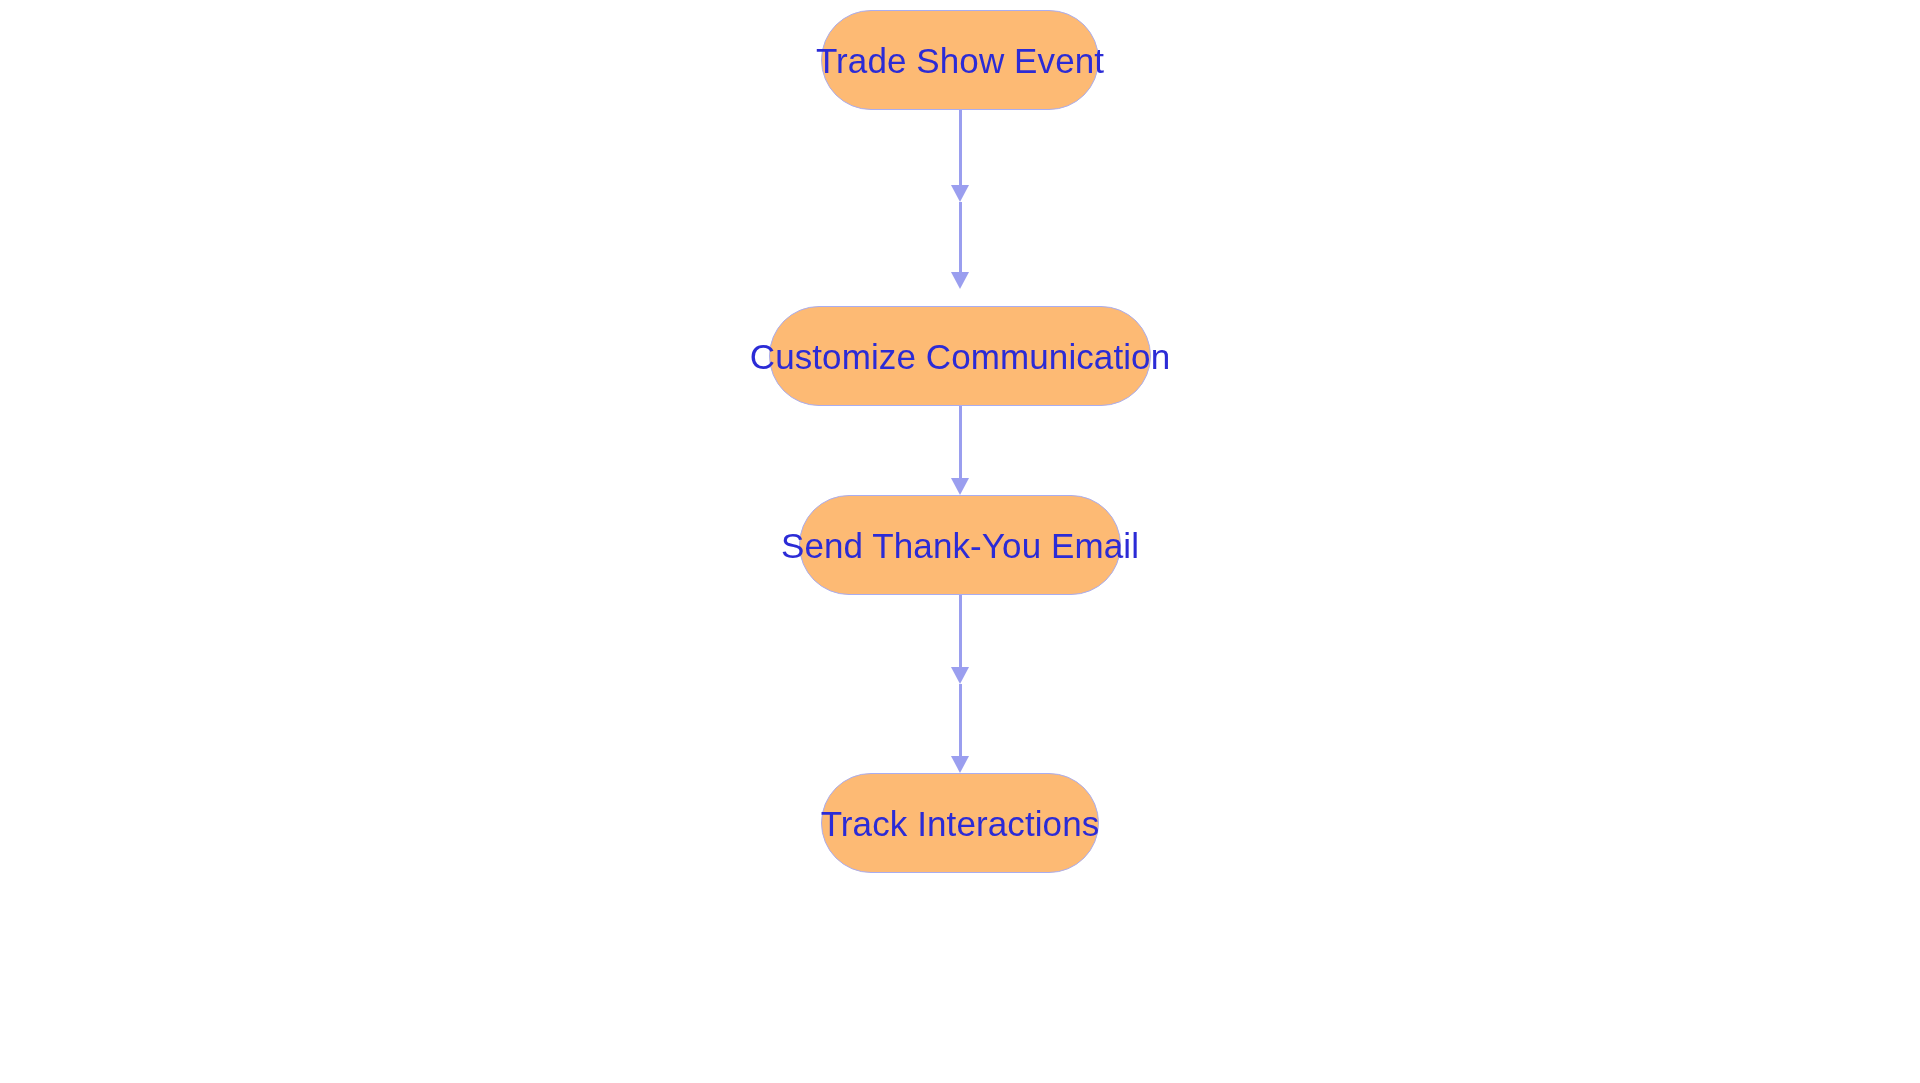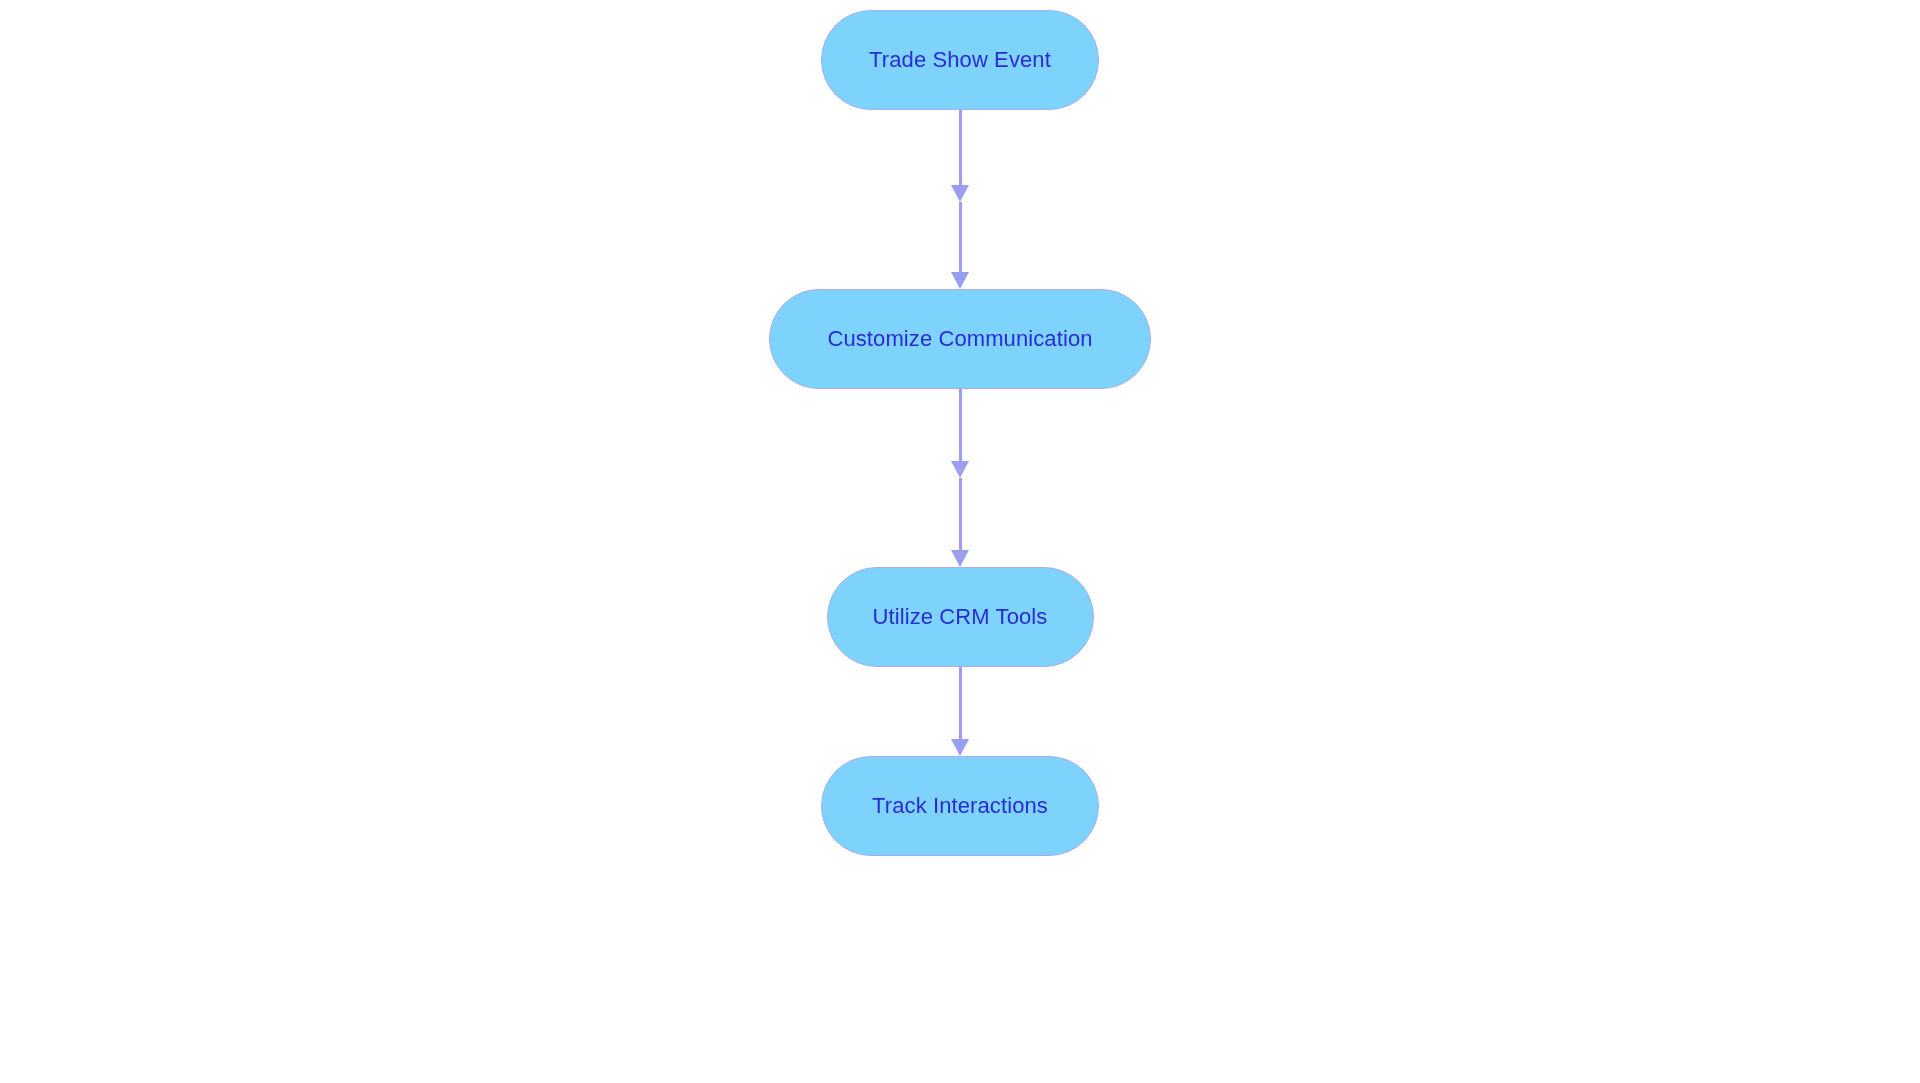--- a/index.html
+++ b/index.html
@@ -33,25 +33,25 @@
     align-items: center;
     justify-content: flex-start;
   }
 
   .node {
     box-sizing: border-box;
     height: 100px;
     display: flex;
     align-items: center;
     justify-content: center;
-    background: #7dd3fc;
+    background: #fdba74;
     border: 1.6px solid #a9adf0;
     border-radius: 50px;
     color: #2b2bd6;
-    font-size: 22px;
+    font-size: 35px;
     font-weight: 400;
     letter-spacing: 0.1px;
     white-space: nowrap;
     padding: 0 34px;
     user-select: none;
   }
 
   .node-label {
     display: block;
     line-height: 1;
@@ -74,21 +74,21 @@
     height: 0;
     border-left: 9px solid transparent;
     border-right: 9px solid transparent;
     border-top: 17px solid #9a9eef;
     margin-top: -1px;
   }
 
   
   .node-0 { width: 278px; margin-top: 10px; }
   .node-1 { width: 369px; }
-  .node-2 { width: 382px; }
+  .node-2 { width: 382px; margin-top: 17px; }
   .node-3 { width: 322px; }
   .node-4 { width: 267px; }
   .node-5 { width: 278px; text-align: right; }
 
   .conn-0 .line { height: 76px; }
   .conn-1 .line { height: 71px; }
   .conn-2 .line { height: 73px; }
   .conn-3 .line { height: 73px; }
   .conn-4 .line { height: 73px; }
 </style>
@@ -115,29 +115,29 @@
 
     <div class="node node-2">
       <span class="node-label">Customize Communication</span>
     </div>
 
     <div class="connector conn-2">
       <div class="line"></div>
       <div class="head"></div>
     </div>
 
+    <div class="node node-3">
+      <span class="node-label">Send Thank-You Email</span>
+    </div>
 
     <div class="connector conn-3">
       <div class="line"></div>
       <div class="head"></div>
     </div>
 
-    <div class="node node-4">
-      <span class="node-label">Utilize CRM Tools</span>
-    </div>
 
     <div class="connector conn-4">
       <div class="line"></div>
       <div class="head"></div>
     </div>
 
     <div class="node node-5">
       <span class="node-label">Track Interactions</span>
     </div>
 

